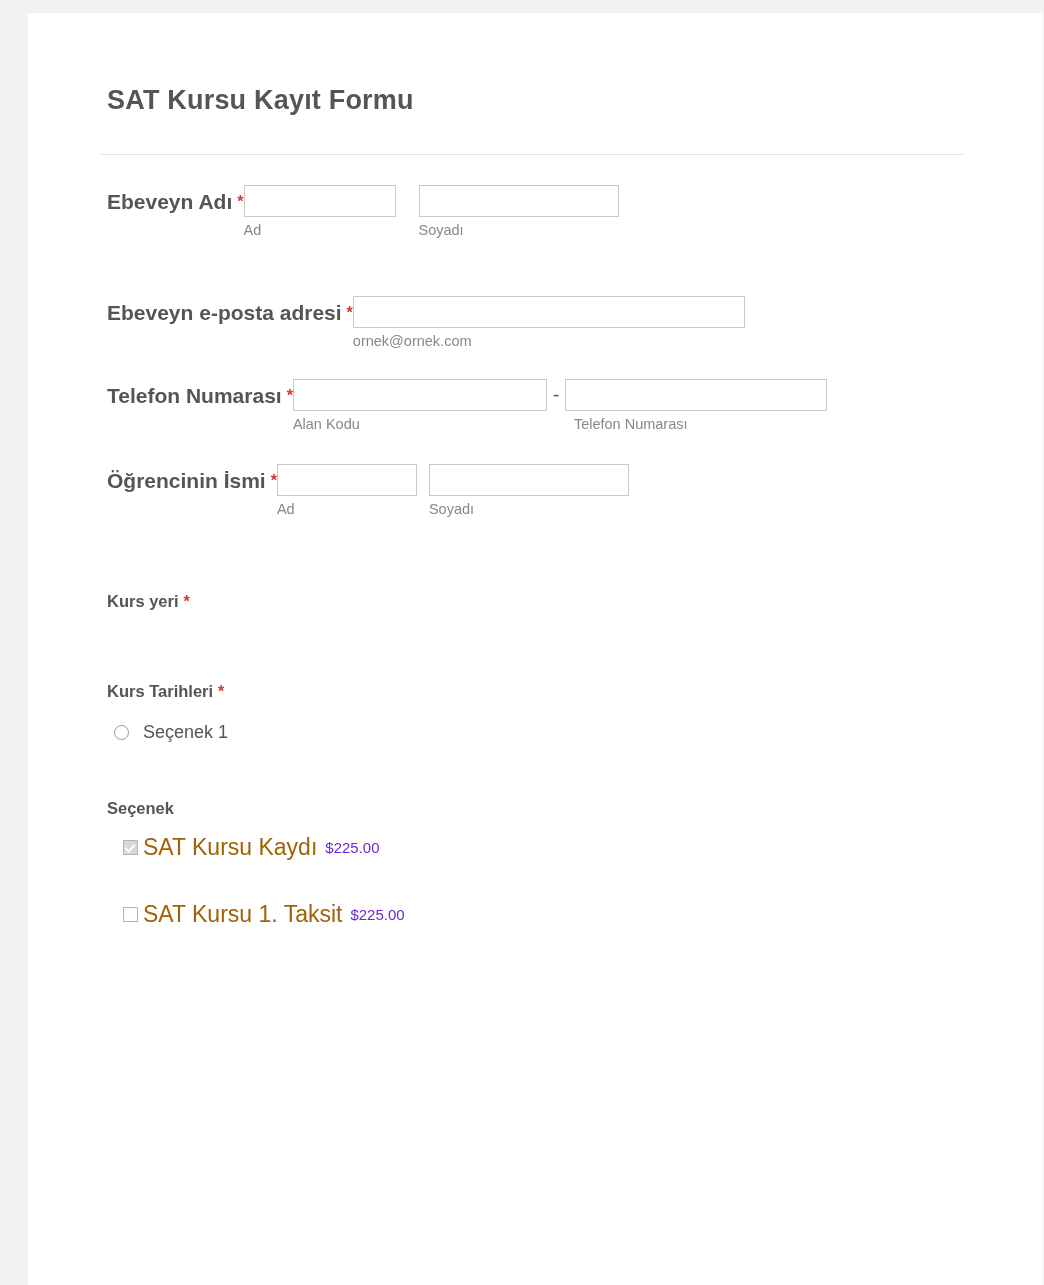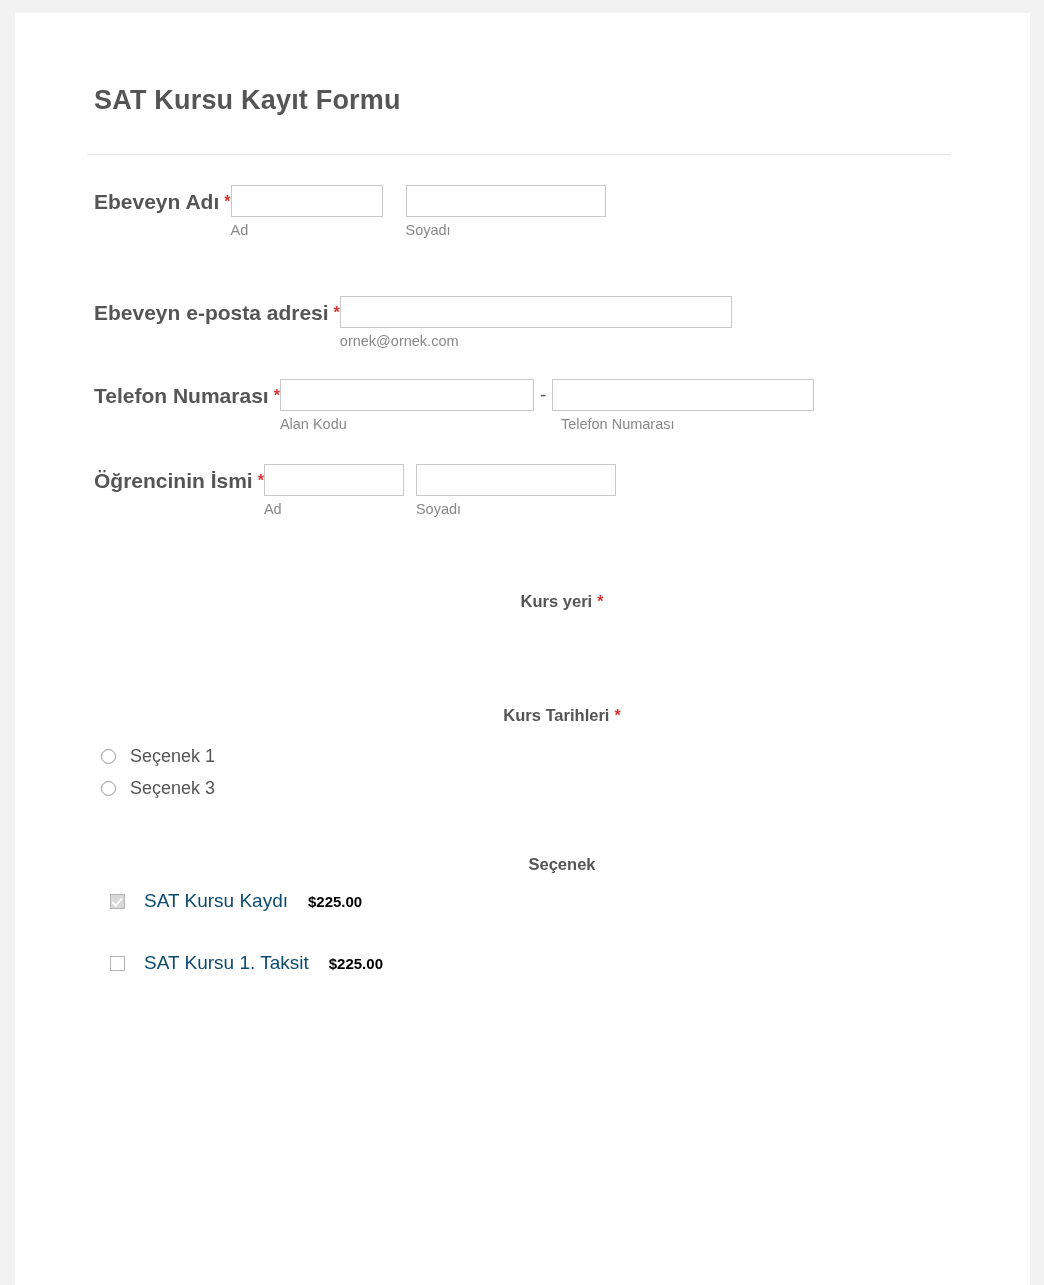--- a/index.html
+++ b/index.html
@@ -10,21 +10,21 @@
   }
   #page {
     position: relative;
     width: 1044px;
     height: 1285px;
     background: #f2f2f2;
     overflow: hidden;
   }
   .form-card {
     position: absolute;
-    left: 15px;
+    left: 28px;
     top: 13px;
     width: 1015px;
     min-height: 1272px;
     background: #ffffff;
     box-sizing: border-box;
   }
   .form-title {
     margin: 0;
     padding: 72px 0 0 79px;
     font-size: 27px;
@@ -106,21 +106,20 @@
 
   
   .w-sname-first { width: 140px; }
   .w-sname-last  { width: 200px; margin-left: 12px; }
 
   .block-label {
     font-size: 16.5px;
     font-weight: bold;
     color: #555555;
     padding-left: 79px;
-    text-align: center;
   }
   .radio-list {
     margin-top: 13px;
     padding-left: 86px;
   }
   .radio-item {
     display: flex;
     align-items: center;
     margin-bottom: 11px;
     cursor: pointer;
@@ -165,29 +164,29 @@
     position: absolute;
     left: 3px;
     top: 1px;
     width: 4px;
     height: 8px;
     border: solid #ffffff;
     border-width: 0 2px 2px 0;
     transform: rotate(42deg);
   }
   .product-name {
-    font-size: 19px;
-    color: #0c4a6e;
-    margin-left: 19px;
+    font-size: 23px;
+    color: #a16207;
+    margin-left: 5px;
   }
   .product-price {
     font-size: 15px;
-    font-weight: bold;
-    color: #000000;
-    margin-left: 20px;
+    font-weight: normal;
+    color: #6d28d9;
+    margin-left: 8px;
   }
 </style>
 </head>
 <body>
 
 <div id="page">
   <div class="form-card">
 
     <h1 class="form-title">SAT Kursu Kayıt Formu</h1>
     <hr class="title-rule">
@@ -250,32 +249,28 @@
         </div>
       </div>
     </div>
 
     <div style="margin-top:68px">
       <div class="block-label">
         <span>Kurs yeri</span><span class="req">*</span>
       </div>
     </div>
 
-    <div style="margin-top:80px">
+    <div style="margin-top:56px">
       <div class="block-label">
         <span>Kurs Tarihleri</span><span class="req">*</span>
       </div>
       <div class="radio-list">
         <div class="radio-item">
           <span class="radio-dot"></span>
           <span class="radio-text">Seçenek 1</span>
-        </div>
-        <div class="radio-item">
-          <span class="radio-dot"></span>
-          <span class="radio-text">Seçenek 3</span>
         </div>
       </div>
     </div>
 
     <div style="margin-top:56px">
       <div class="block-label">Seçenek</div>
       <div class="products-wrap">
         <div class="product-item">
           <span class="chk checked"></span>
           <span class="product-name">SAT Kursu Kaydı</span>

